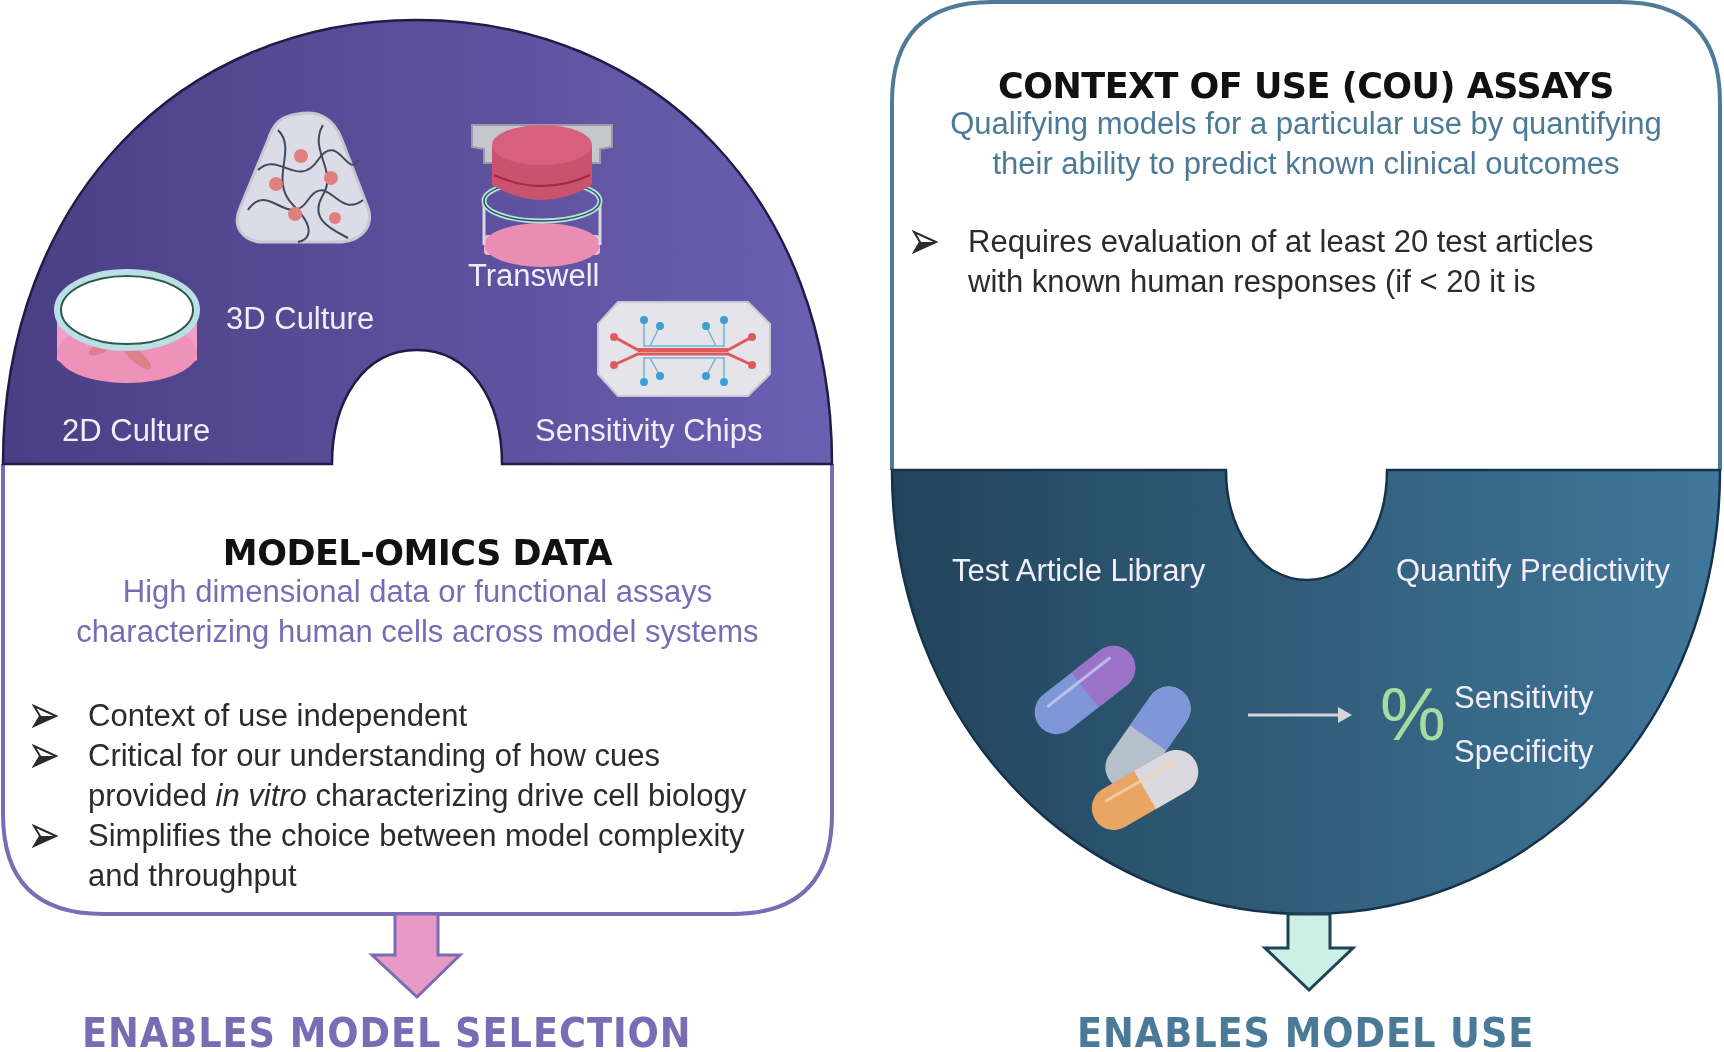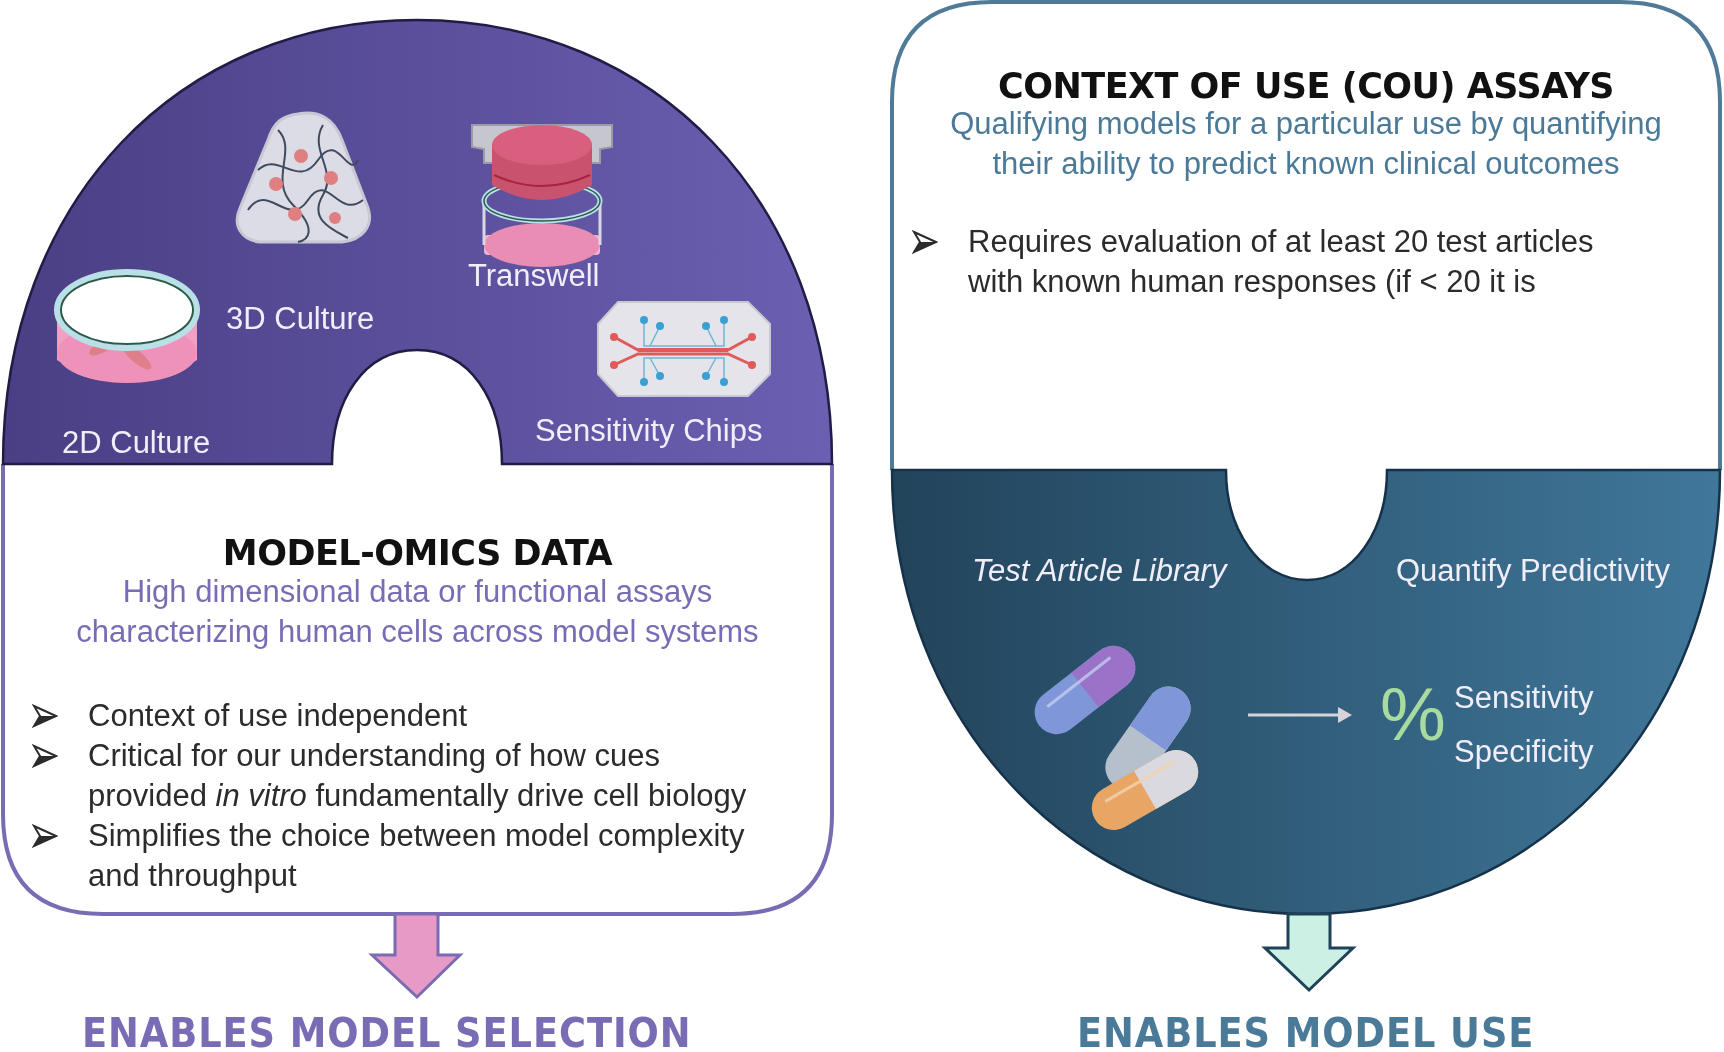--- a/index.html
+++ b/index.html
@@ -129,41 +129,41 @@
   </g>
 
   <symbol id="chev" viewBox="0 0 26 24">
     <path d="M2 2 L24 12 L2 22 L8 12 Z" fill="none" stroke="#2b2b2b" stroke-width="2" stroke-linejoin="miter"></path>
     <path d="M2 22 L24 12 L8 12 Z" fill="#2b2b2b"></path>
   </symbol>
 </svg>
 
 <div class="abs label-white" style="left:226px; top:253px;margin-top:48px;">3D Culture</div>
 <div class="abs label-white" style="left:468px; top:258px;">Transwell</div>
-<div class="abs label-white" style="left:62px; top:413px;margin-top:12px;">2D Culture</div>
+<div class="abs label-white" style="left:62px; top:413px;">2D Culture</div>
 <div class="abs label-white" style="left:535px; top:413px;">Sensitivity Chips</div>
 
 <div class="abs heading" style="left:3px; width:829px; top:513px;">MODEL-OMICS DATA</div>
 <div class="abs sub" style="left:3px; width:829px; top:572px; color:#7a6bb5;">
   <div>High dimensional data or functional assays</div>
   <div>characterizing human cells across model systems</div>
 </div>
 <ul class="abs bullets" style="left:32px; top:696px; width:800px;">
   <li>
     <svg class="chev">
         <use href="#chev"></use>
       </svg>
     <div>Context of use independent</div>
   </li>
   <li>
     <svg class="chev">
         <use href="#chev"></use>
       </svg>
     <div>Critical for our understanding of how cues</div>
-    <div><span>provided </span><i>in vitro</i><span> fundamentally drive cell biology</span></div>
+    <div><span>provided </span><i>in vitro</i><span> characterizing drive cell biology</span></div>
   </li>
   <li>
     <svg class="chev">
         <use href="#chev"></use>
       </svg>
     <div>Simplifies the choice between model complexity</div>
     <div>and throughput</div>
   </li>
 </ul>
 <div class="abs enable" style="left:82px; top:1010px; color:#7a6bb5;">ENABLES MODEL SELECTION</div>
@@ -176,19 +176,19 @@
 <ul class="abs bullets" style="left:912px; top:222px; width:805px;">
   <li>
     <svg class="chev">
         <use href="#chev"></use>
       </svg>
     <div>Requires evaluation of at least 20 test articles</div>
     <div>with known human responses (if &lt; 20 it is</div>
   </li>
 </ul>
 
-<div class="abs label-white" style="left:972px; top:553px;font-style:italic;">Test  Article Library</div>
+<div class="abs label-white" style="left:952px; top:553px;">Test  Article Library</div>
 <div class="abs label-white" style="left:1396px; top:553px;">Quantify Predictivity</div>
 <div class="abs" style="left:1380px; top:678px; font-size:74px; color:#a8dba0; line-height:1;">%</div>
 <div class="abs label-white" style="left:1454px; top:680px;">Sensitivity</div>
 <div class="abs label-white" style="left:1454px; top:734px;">Specificity</div>
 
 <div class="abs enable" style="left:1077px; top:1010px; color:#4b7a99;">ENABLES MODEL USE</div>
 
 </body></html>

